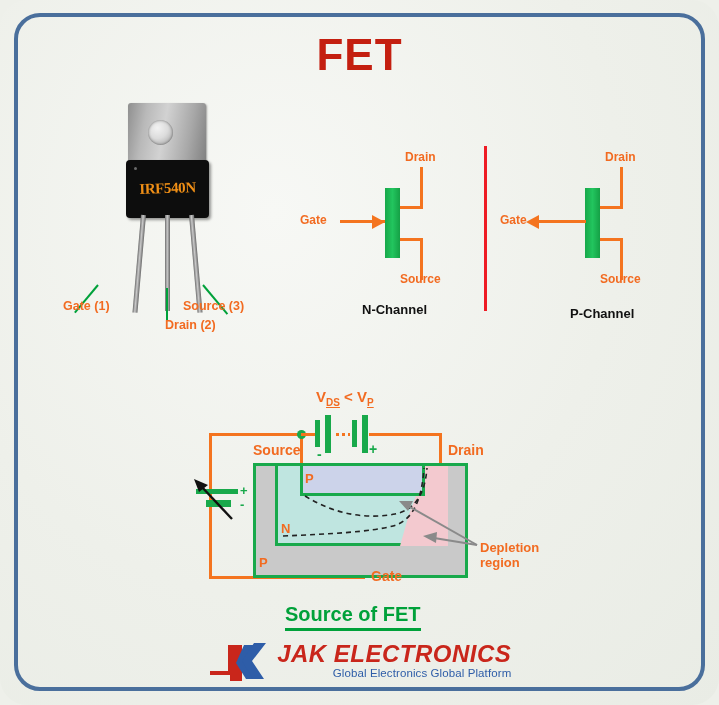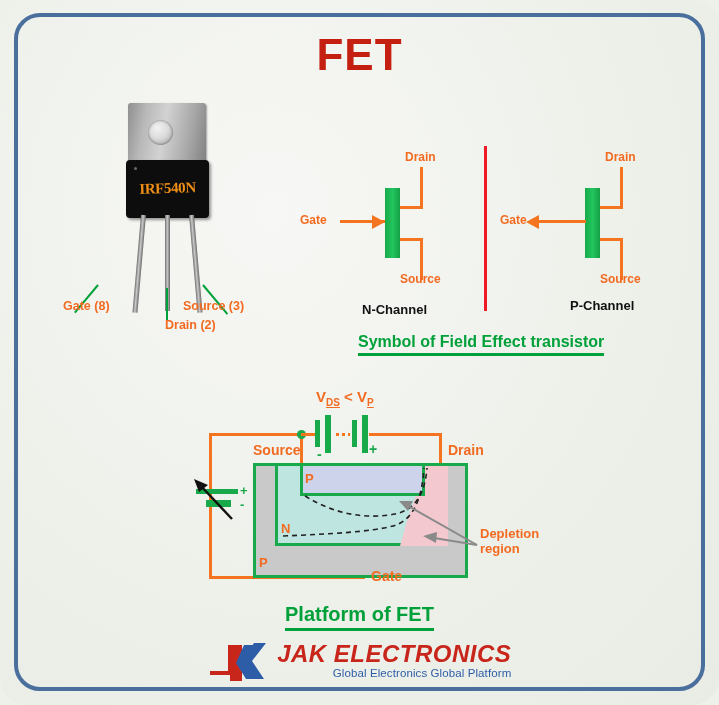--- a/index.html
+++ b/index.html
@@ -135,21 +135,21 @@
     border-top:7px solid transparent;border-bottom:7px solid transparent;
     border-right:13px solid #f4741f;
   }
   .w-g-p{left:38px;top:70px;width:48px;height:3px;}
 
   .lbl-drain{left:105px;top:0px;}
   .lbl-source{left:100px;top:122px;}
   .lbl-gate-n{left:0px;top:63px;}
   .lbl-gate-p{left:0px;top:63px;}
   .ch-n{left:62px;top:152px;}
-  .ch-p{left:62px;top:148px;padding-left:8px;}
+  .ch-p{left:62px;top:156px;padding-left:8px;}
 
   
   #working{position:absolute;left:185px;top:385px;width:365px;height:215px;}
 
   .ow{position:absolute;background:#f4741f;}       
 
   
   #w-top-left   {left:24px; top:48px;  width:92px;  height:3px;}
   #w-left-v     {left:24px; top:48px;  width:3px;   height:146px;}
   #w-bottom     {left:24px; top:191px; width:156px; height:3px;}
@@ -222,21 +222,21 @@
   }
   .lbl-dev{position:absolute;color:#f26b21;font-weight:bold;font-size:13px;}
   #lbl-P-top{left:52px;top:8px;}
   #lbl-N{left:28px;top:58px;}
   #lbl-P-sub{left:6px;top:92px;}
 
   .diaglabel{position:absolute;color:#f26b21;font-weight:bold;font-size:14px;white-space:nowrap;}
   #lbl-source{left:68px;top:57px;}
   #lbl-drain{left:263px;top:57px;}
   #lbl-gate{left:186px;top:183px;}
-  #lbl-dep{left:295px;top:141px;font-size:13px;line-height:15px;text-align:left;}
+  #lbl-dep{left:295px;top:155px;font-size:13px;line-height:15px;text-align:left;}
 
   #pointers{position:absolute;left:0;top:0;width:365px;height:215px;overflow:visible;}
 
   
   #logo{position:absolute;left:0;top:641px;width:719px;text-align:center;}
   #logo-inner{display:inline-block;position:relative;height:42px;}
   #mono{
     display:inline-block;vertical-align:middle;width:58px;height:40px;position:relative;
   }
   #logo-text{display:inline-block;vertical-align:middle;text-align:right;margin-left:7px;}
@@ -265,21 +265,21 @@
     <div class="part-no">IRF540N</div>
     <div class="leg" id="leg1"></div>
     <div class="leg" id="leg2"></div>
     <div class="leg" id="leg3"></div>
   </div>
 
   <div class="lead" id="lead-g"></div>
   <div class="lead" id="lead-d"></div>
   <div class="lead" id="lead-s"></div>
 
-  <div class="pinlabel" id="pin-g">Gate (8)</div>
+  <div class="pinlabel" id="pin-g">Gate (1)</div>
   <div class="pinlabel" id="pin-d">Drain (2)</div>
   <div class="pinlabel" id="pin-s">Source (3)</div>
 
   <div class="caption" id="cap-photo">
     <span class="ul"></span>
   </div>
 
   <div id="divider"></div>
 
   <div class="sym" id="symN">
@@ -304,21 +304,20 @@
     <div class="wire w-s-v"></div>
     <div class="wire w-g-p"></div>
     <div class="arrow-l"></div>
     <div class="symlabel lbl-drain">Drain</div>
     <div class="symlabel lbl-source">Source</div>
     <div class="symlabel lbl-gate-p">Gate</div>
     <div class="chname ch-p">P-Channel</div>
   </div>
 
   <div class="caption" id="cap-symbol">
-    <span>Symbol of Field Effect transistor</span>
     <span class="ul"></span>
   </div>
 
   <div id="working">
 
     <div class="ow" id="w-top-left"></div>
     <div class="ow" id="w-left-v"></div>
     <div class="ow" id="w-bottom"></div>
     <div class="ow" id="w-gate-v"></div>
     <div class="ow" id="w-top-right"></div>
@@ -377,21 +376,21 @@
     <div class="diaglabel" id="lbl-source">Source</div>
     <div class="diaglabel" id="lbl-drain">Drain</div>
     <div class="diaglabel" id="lbl-gate">Gate</div>
     <div class="diaglabel" id="lbl-dep">
       <span>Depletion</span><br>
       <span>region</span>
     </div>
   </div>
 
   <div class="caption" id="cap-working">
-    <span>Platform of FET</span>
+    <span>Source of FET</span>
     <span class="ul"></span>
   </div>
 
   <div id="logo">
     <div id="logo-inner">
       <span id="mono">
         <svg viewBox="0 0 58 40" width="58" height="40">
           <polygon points="2,30 20,30 20,4 32,4 32,34 2,34" fill="#c9261b"></polygon>
           <polygon points="22,4 34,4 34,40 22,40" fill="#c9261b"></polygon>
           <polygon points="36,4 48,4 36,20 50,38 38,38 28,22" fill="#2e5da8"></polygon>

